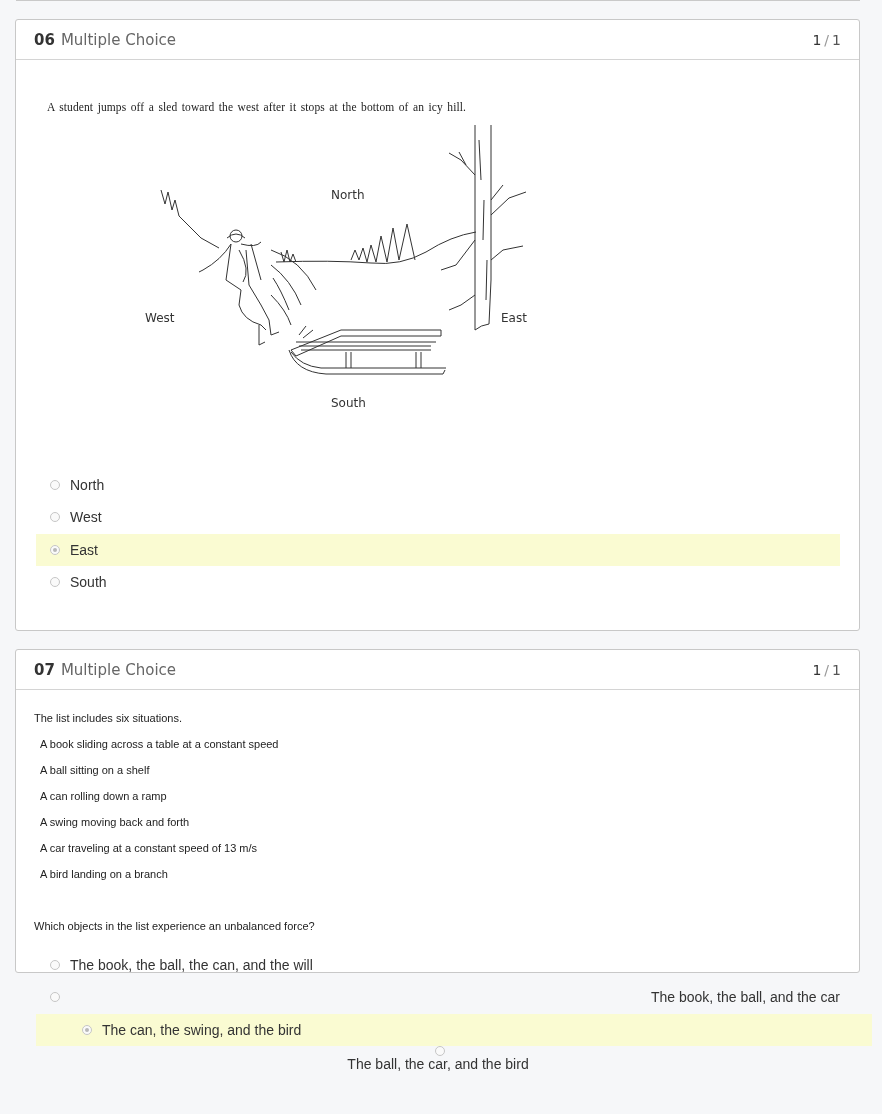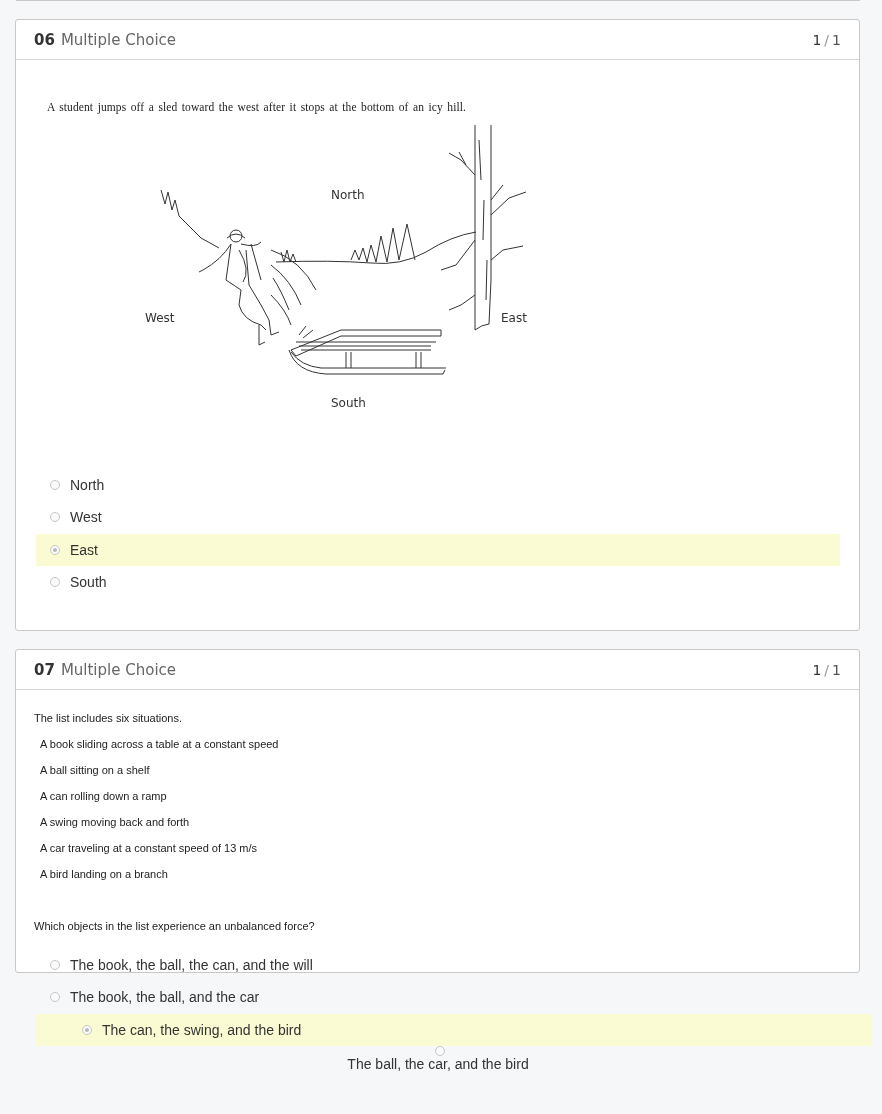--- a/index.html
+++ b/index.html
@@ -135,21 +135,21 @@
   <div class="abs sans-sm" style="left:24px; top:166px;">A swing moving back and forth</div>
   <div class="abs sans-sm" style="left:24px; top:192px;">A car traveling at a constant speed of 13 m/s</div>
   <div class="abs sans-sm" style="left:24px; top:218px;">A bird landing on a branch</div>
 
   <div class="abs sans-sm" style="left:18px; top:270px;">Which objects in the list experience an unbalanced force?</div>
 
   <div class="option" style="top:299px;">
     <span class="radio"></span>
     <span class="opt-label">The book, the ball, the can, and the will</span>
   </div>
-  <div class="option" style="top:331px;">
+  <div class="option" style="top:331px;justify-content:space-between;">
     <span class="radio"></span>
     <span class="opt-label">The book, the ball, and the car</span>
   </div>
   <div class="option selected" style="top:364px;padding-left:32px;">
     <span class="radio checked"></span>
     <span class="opt-label">The can, the swing, and the bird</span>
   </div>
   <div class="option" style="top:396px;flex-direction:column;">
     <span class="radio"></span>
     <span class="opt-label">The ball, the car, and the bird</span>

